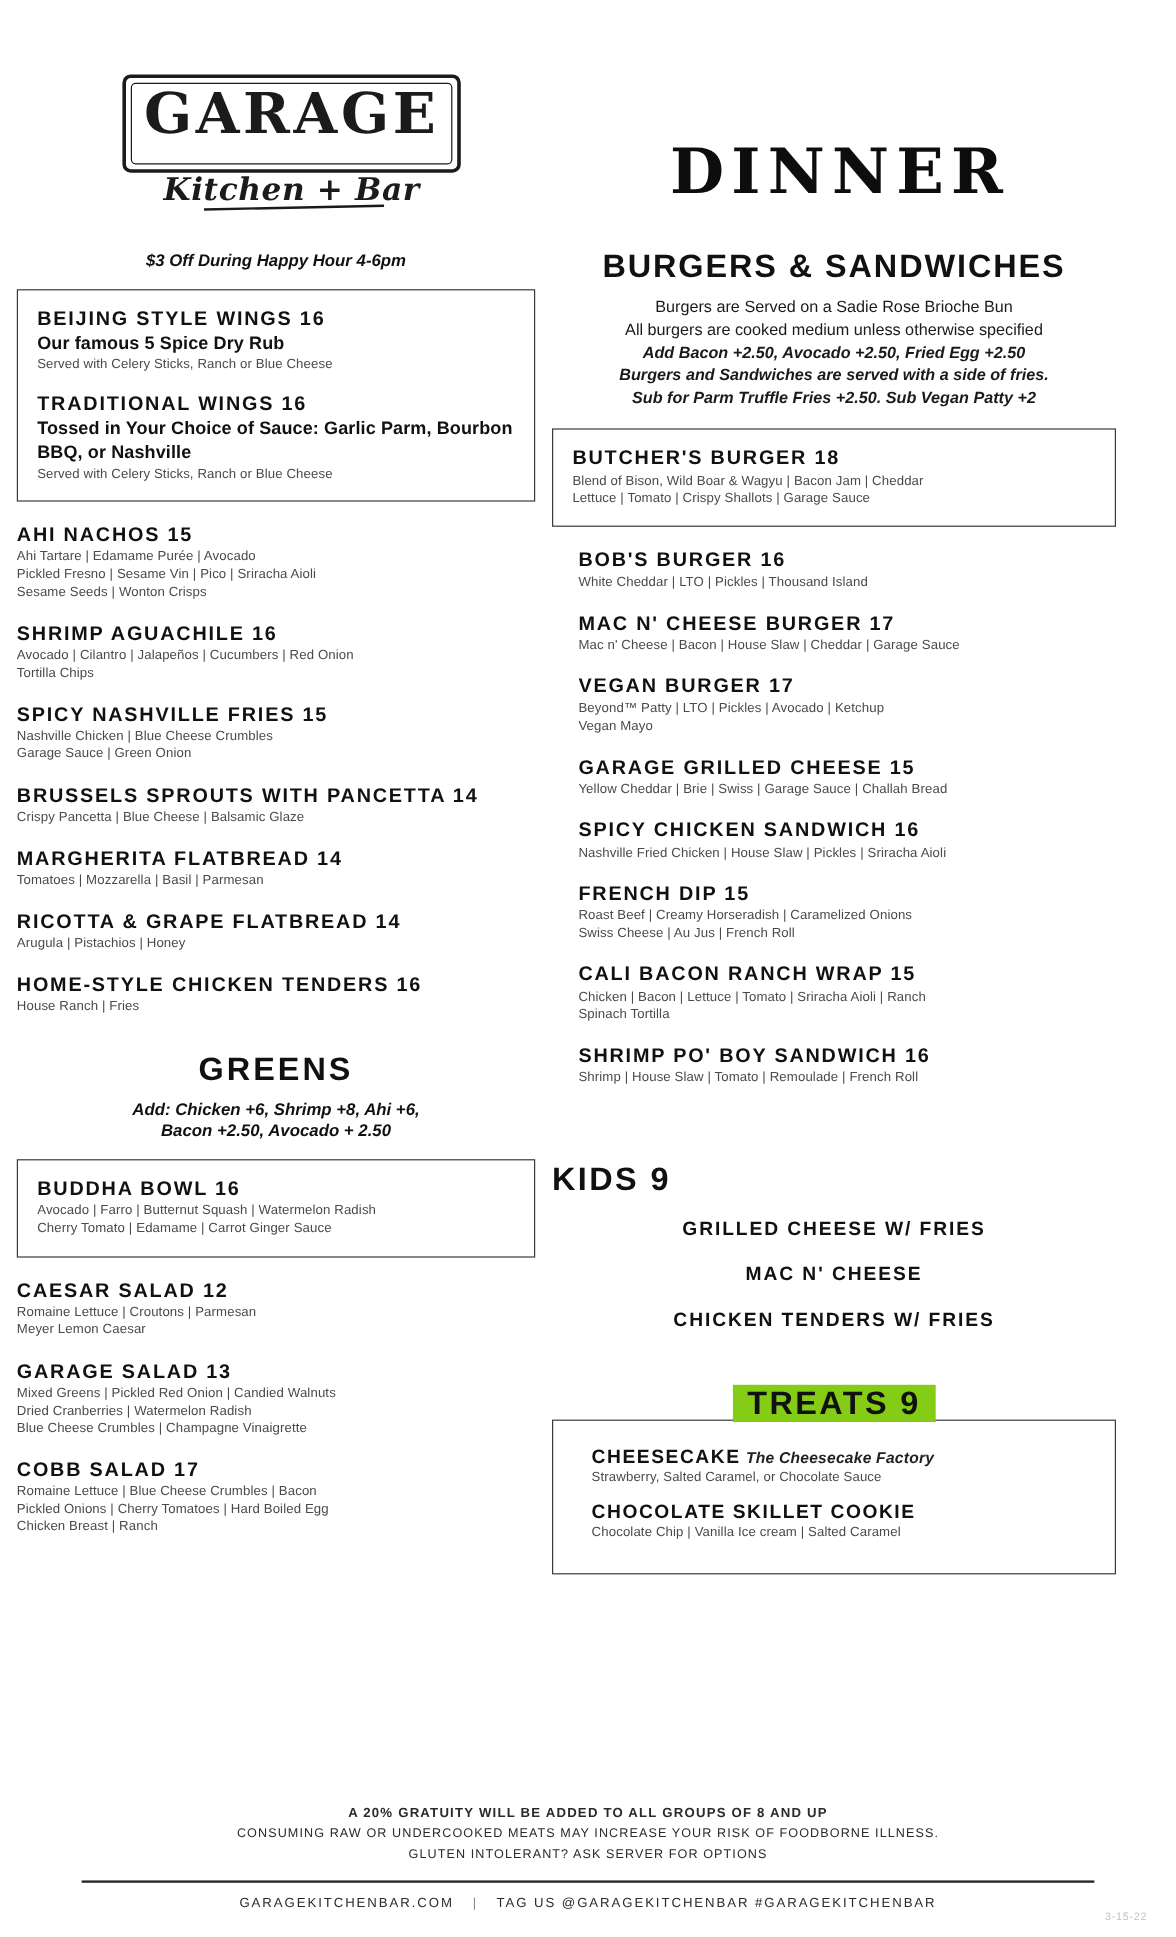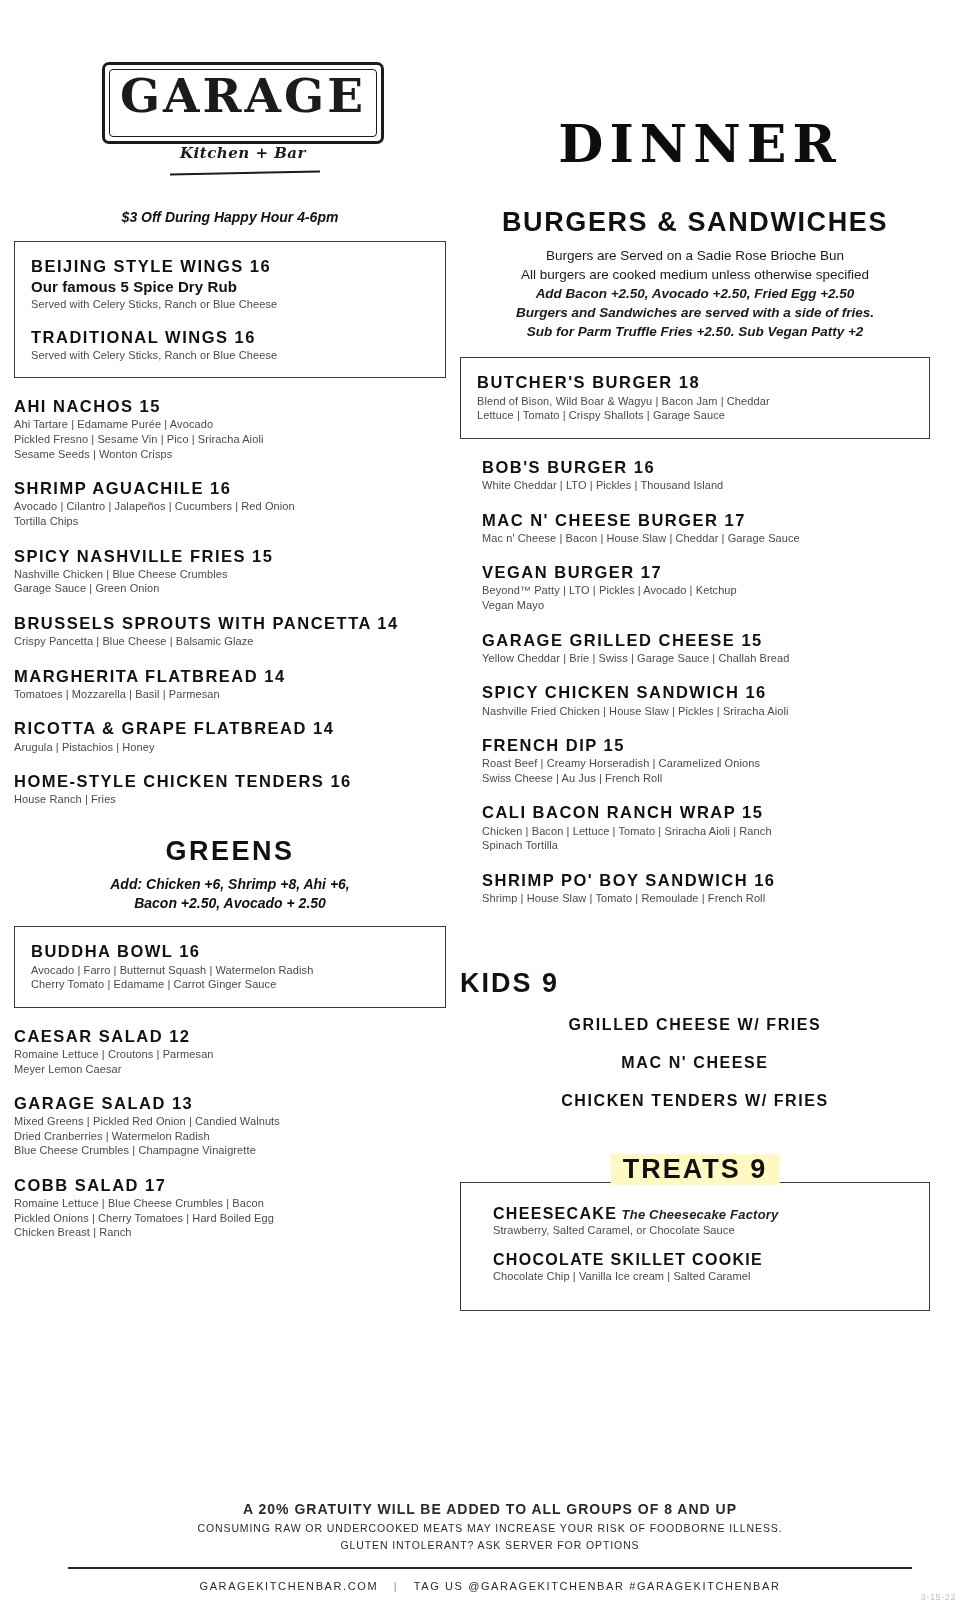--- a/index.html
+++ b/index.html
@@ -54,21 +54,21 @@
     line-height: 1;
   }
   .logo-script {
     position: absolute;
     left: 0; top: 84px;
     width: 290px;
     text-align: center;
     font-family: "DejaVu Serif", serif;
     font-style: italic;
     font-weight: 700;
-    font-size: 15px;
+    font-size: 26px;
     color: #1b1b1b;
     letter-spacing: 0.5px;
   }
   .logo-script-underline {
     position: absolute;
     left: 72px; top: 112px;
     width: 150px; height: 2px;
     background: #1b1b1b;
     transform: rotate(-1.2deg);
   }
@@ -199,21 +199,21 @@
   
   .treats-wrap { position: relative; margin-top: 44px; }
   .treats-head {
     text-align: center;
     font-weight: 700;
     font-size: 27px;
     letter-spacing: 2px;
     color: #111;
     position: relative;
     z-index: 3;
-    background: #fef9c3;
+    background: #84cc16;
     display: inline-block;
     left: 50%;
     transform: translateX(-50%);
     padding: 0 12px;
     margin-bottom: -14px;
   }
   .treats-box {
     border: 1.4px solid #3a3a3a;
     padding: 22px 4px 26px 32px;
     position: relative;
@@ -238,21 +238,21 @@
   }
   .foot-line {
     text-align: center;
     font-size: 10.5px;
     letter-spacing: 0.9px;
     color: #2a2a2a;
     line-height: 1.62;
   }
   .foot-line.b {
     font-weight: 700;
-    font-size: 14px;
+    font-size: 11px;
     letter-spacing: 1px;
   }
   .foot-rule {
     height: 1.6px;
     background: #2a2a2a;
     margin: 13px 68px 11px 68px;
   }
   .foot-social {
     text-align: center;
     font-size: 11px;
@@ -294,20 +294,21 @@
       <div class="sec-sub">$3 Off During Happy Hour 4-6pm</div>
 
       <div class="boxed">
         <div class="item">
           <div class="item-name">BEIJING STYLE WINGS 16</div>
           <div class="item-bold-desc">Our famous 5 Spice Dry Rub</div>
           <div class="item-desc">Served with Celery Sticks, Ranch or Blue Cheese</div>
         </div>
         <div class="item">
           <div class="item-name">TRADITIONAL WINGS 16</div>
+          <div class="item-bold-desc">Tossed in Your Choice of Sauce: Garlic Parm, Bourbon BBQ, or Nashville</div>
           <div class="item-desc">Served with Celery Sticks, Ranch or Blue Cheese</div>
         </div>
       </div>
 
       <div>
         <div class="item">
           <div class="item-name">AHI NACHOS 15</div>
           <div class="item-desc">Ahi Tartare | Edamame Purée | Avocado</div>
           <div class="item-desc">Pickled Fresno | Sesame Vin | Pico | Sriracha Aioli</div>
           <div class="item-desc">Sesame Seeds | Wonton Crisps</div>

